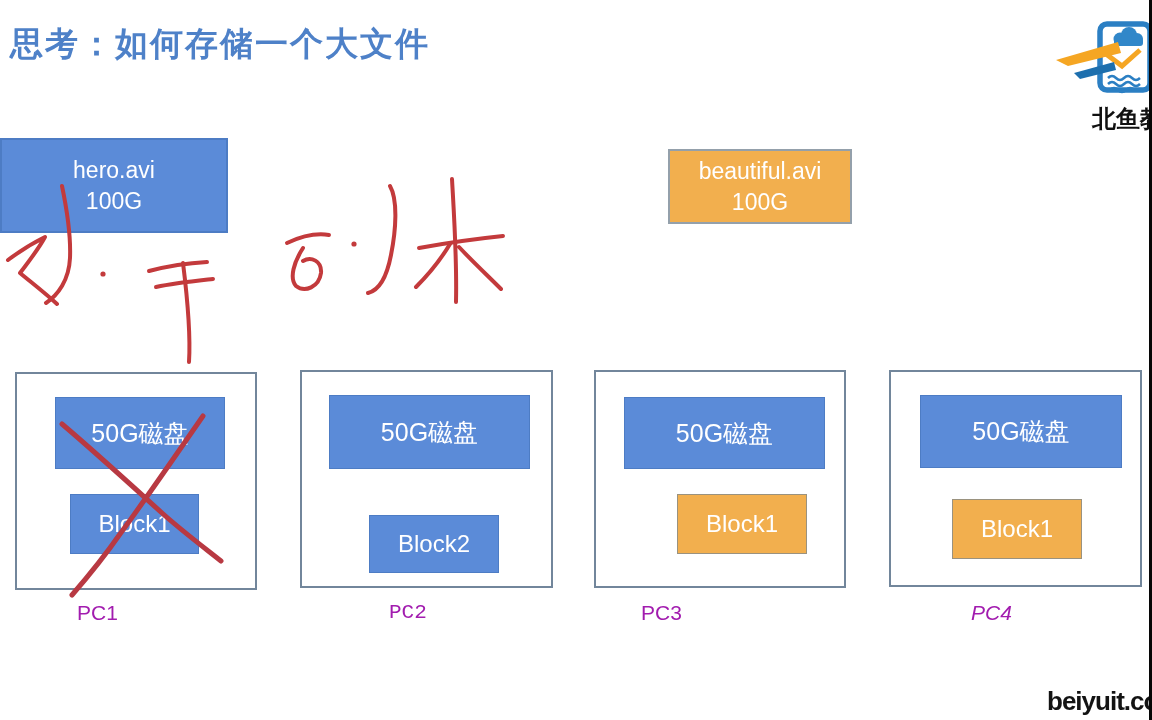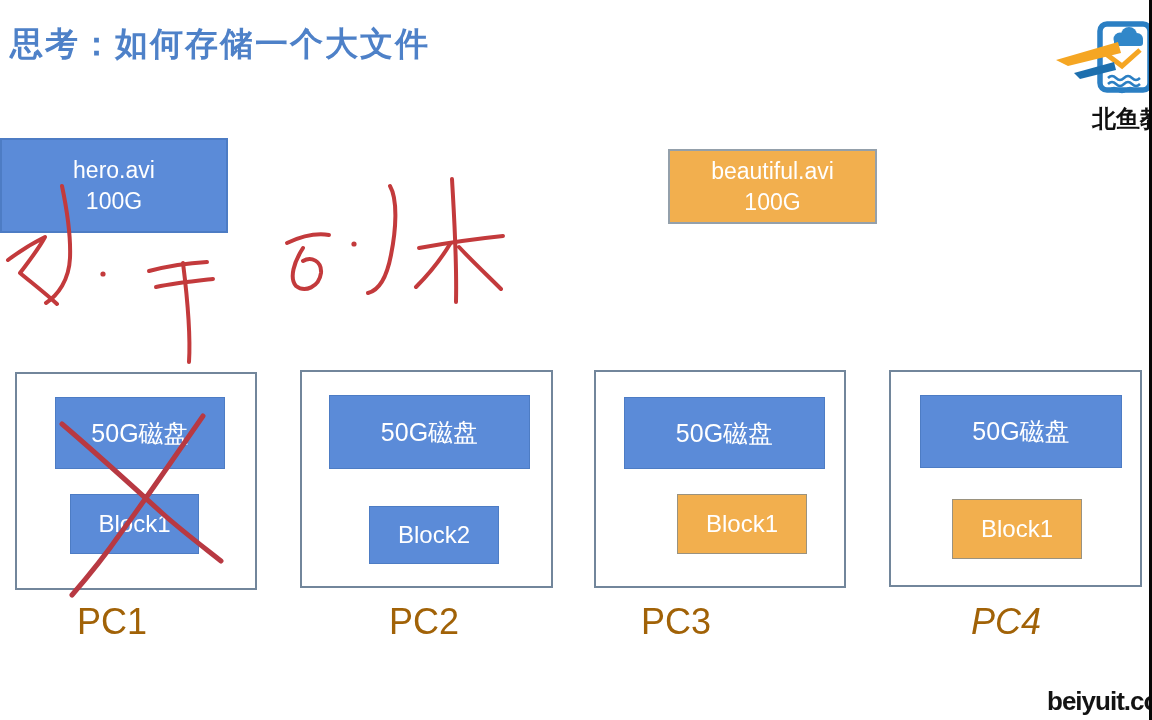--- a/index.html
+++ b/index.html
@@ -11,55 +11,55 @@
   .file-line{font-size:23px;line-height:31px;white-space:nowrap;}
   .blue-fill{background:#5b8bd8;border:2px solid #4d7cc4;}
   .orange-fill{background:#f2af4e;border:2px solid #94a0ab;}
   .pc{background:#ffffff;border:2px solid #72869b;box-sizing:border-box;}
   .disk{position:absolute;background:#5b8bd8;border:1px solid #4d7cc4;color:#fff;
     display:flex;align-items:center;justify-content:center;font-size:25px;box-sizing:border-box;white-space:nowrap;}
   .block{position:absolute;color:#fff;display:flex;align-items:center;justify-content:center;
     font-size:24px;box-sizing:border-box;white-space:nowrap;}
   .block.blue{background:#5b8bd8;border:1px solid #4d7cc4;}
   .block.orange{background:#f2af4e;border:1px solid #9a927f;}
-  .pc-label{font-size:36px;color:#a16207;white-space:nowrap;}
+  .pc-label{font-size:21px;color:#a21caf;white-space:nowrap;}
   .watermark{left:1047px;top:686px;font-size:26px;font-weight:bold;color:#131313;
     letter-spacing:-1px;white-space:nowrap;}
   .brand-text{left:1092px;top:103px;font-size:24px;font-weight:bold;color:#101010;
     letter-spacing:0px;white-space:nowrap;}
   .edge-bar{left:1149px;top:0;width:3px;height:720px;background:#060606;}
   svg{display:block;}
   .ink-overlay{left:0;top:0;pointer-events:none;}
 </style>
 </head>
 <body>
 
 <div class="abs title">思考：如何存储一个大文件</div>
 
 <div class="abs file-box blue-fill" style="left:0;top:129px;width:228px;height:95px;margin-top:9px;">
   <span class="file-line">hero.avi</span>
   <span class="file-line">100G</span>
 </div>
 
-<div class="abs file-box orange-fill" style="left:668px;top:149px;width:209px;height:75px;">
+<div class="abs file-box orange-fill" style="left:668px;top:149px;width:184px;height:75px;">
   <span class="file-line">beautiful.avi</span>
   <span class="file-line">100G</span>
 </div>
 
 <div class="abs pc" style="left:15px;top:372px;width:242px;height:218px;">
   <div class="disk" style="left:38px;top:23px;width:170px;height:72px;">50G磁盘</div>
   <div class="block blue" style="left:53px;top:120px;width:129px;height:60px;">Block1</div>
 </div>
 <div class="abs pc-label" style="left:77px;top:601px;">PC1</div>
 
 <div class="abs pc" style="left:300px;top:370px;width:253px;height:218px;">
   <div class="disk" style="left:27px;top:23px;width:201px;height:74px;">50G磁盘</div>
-  <div class="block blue" style="left:67px;top:134px;width:130px;height:58px;text-align:right;">Block2</div>
+  <div class="block blue" style="left:67px;top:143px;width:130px;height:58px;text-align:right;">Block2</div>
 </div>
-<div class="abs pc-label" style="left:389px;top:601px;">PC2</div>
+<div class="abs pc-label" style="left:389px;top:601px;font-family:Liberation Mono, monospace;">PC2</div>
 
 <div class="abs pc" style="left:594px;top:370px;width:252px;height:218px;">
   <div class="disk" style="left:28px;top:25px;width:201px;height:72px;">50G磁盘</div>
   <div class="block orange" style="left:81px;top:122px;width:130px;height:60px;">Block1</div>
 </div>
 <div class="abs pc-label" style="left:641px;top:601px;text-align:right;">PC3</div>
 
 <div class="abs pc" style="left:889px;top:370px;width:253px;height:217px;">
   <div class="disk" style="left:29px;top:23px;width:202px;height:73px;">50G磁盘</div>
   <div class="block orange" style="left:61px;top:127px;width:130px;height:60px;">Block1</div>

